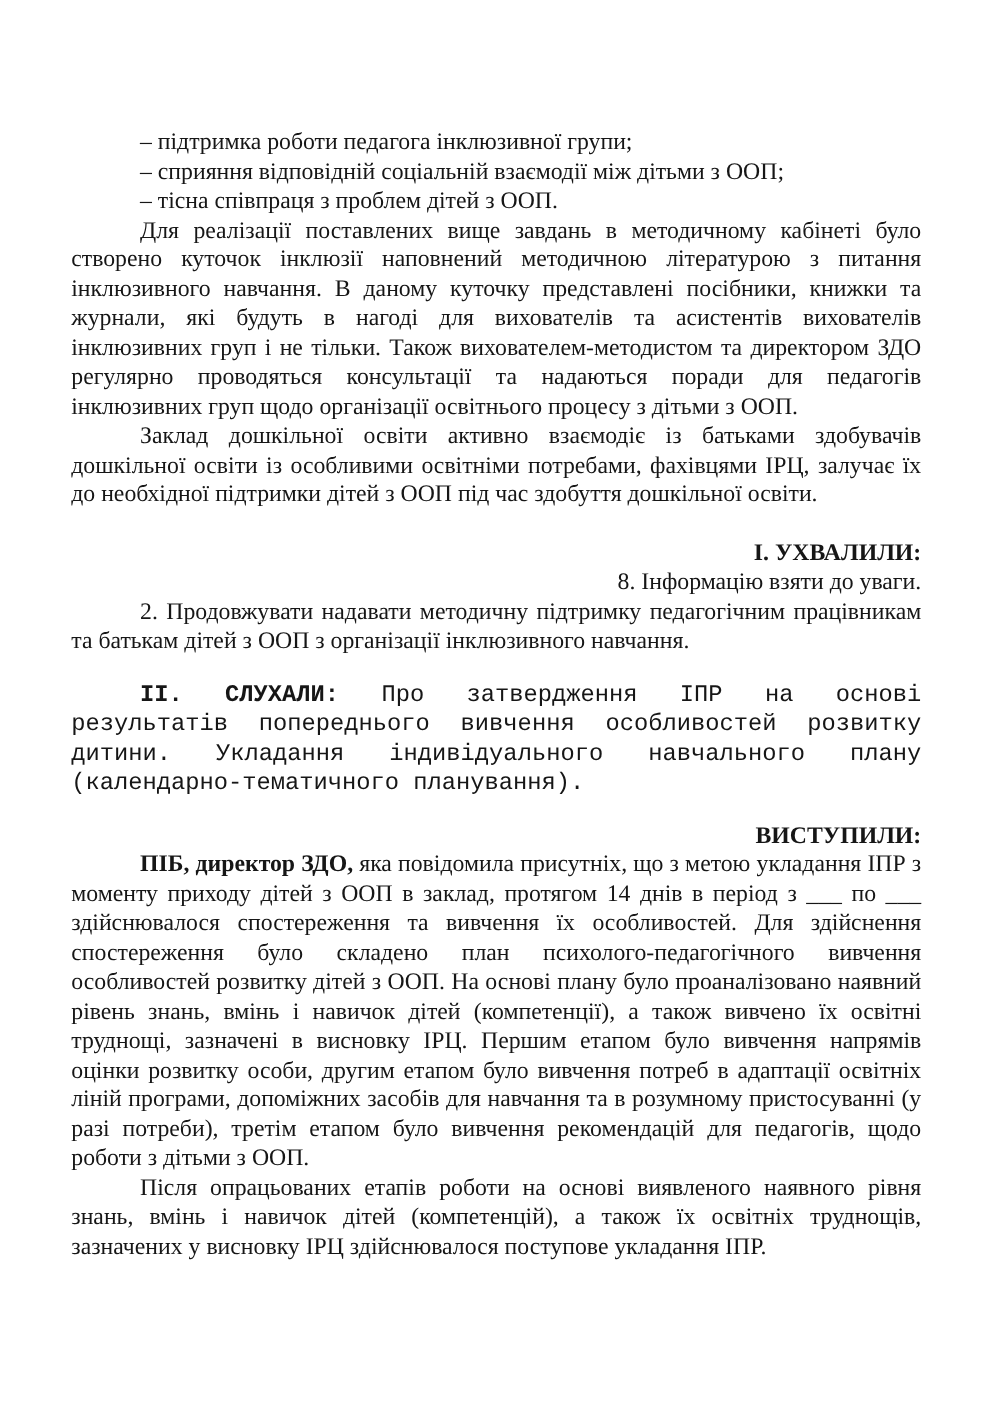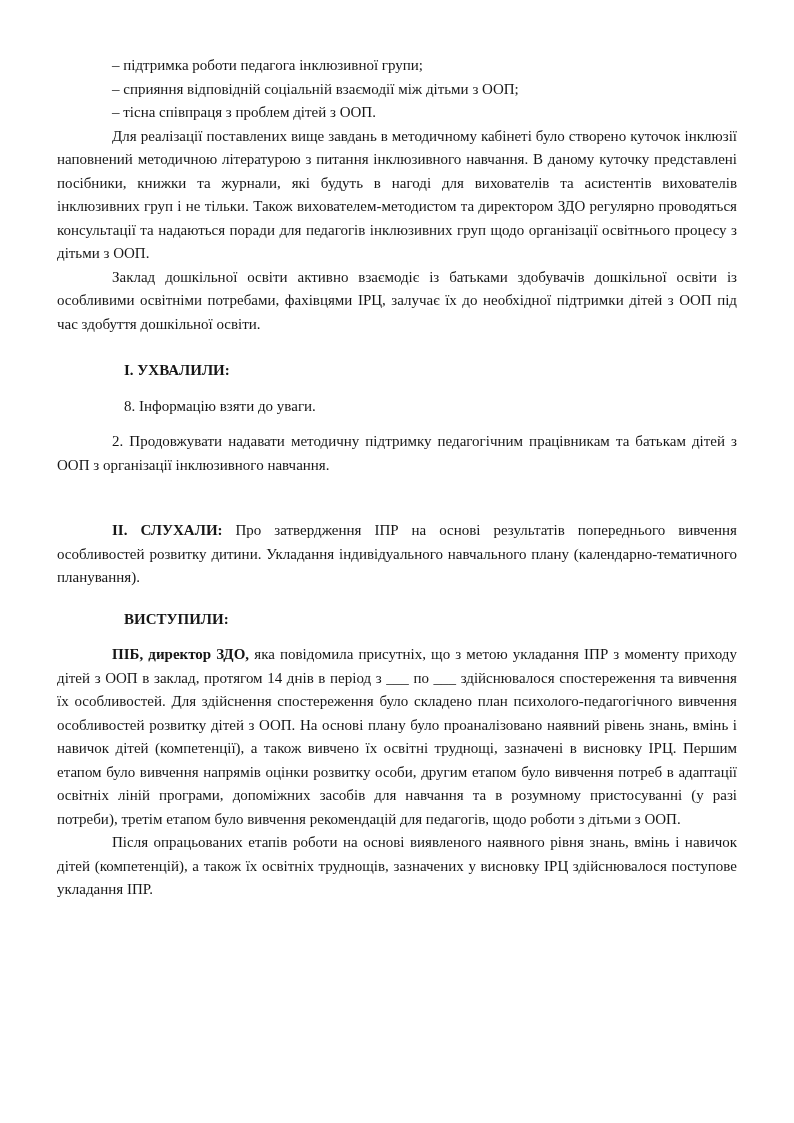--- a/index.html
+++ b/index.html
@@ -10,47 +10,47 @@
   body {
     width: 794px;
     height: 1123px;
     overflow: hidden;
     position: relative;
   }
   .page {
     box-sizing: border-box;
     width: 794px;
     height: 1123px;
-    padding: 54px 57px 20px 57px;
+    padding: 102px 57px 20px 57px;
     background: #ffffff;
     font-family: "Liberation Serif", "DejaVu Serif", serif;
-    font-size: 15px;
+    font-size: 19px;
     line-height: 23.5px;
     color: #161616;
   }
   .bullet-line {
     text-indent: 55px;
     text-align: left;
     margin: 0;
   }
   .para {
     margin: 0;
     text-indent: 55px;
     text-align: justify;
   }
   .line {
-    margin: 12px;
+    margin: 0;
     text-indent: 55px;
-    text-align: left;
+    text-align: right;
   }
   .b {
     font-weight: bold;
   }
   .gap-before-resolved { margin-top: 23px; }
-  .gap-before-heard    { margin-top: 42px; }
+  .gap-before-heard    { margin-top: 20px; font-family: Liberation Mono, monospace; }
   .gap-before-spoke    { margin-top: 18px; }
 </style>
 </head>
 <body>
 
 <div class="page">
 
   <div>
     <p class="bullet-line"><span>–</span> <span>підтримка роботи педагога інклюзивної групи;</span></p>
     <p class="bullet-line"><span>–</span> <span>сприяння відповідній соціальній взаємодії між дітьми з ООП;</span></p>

